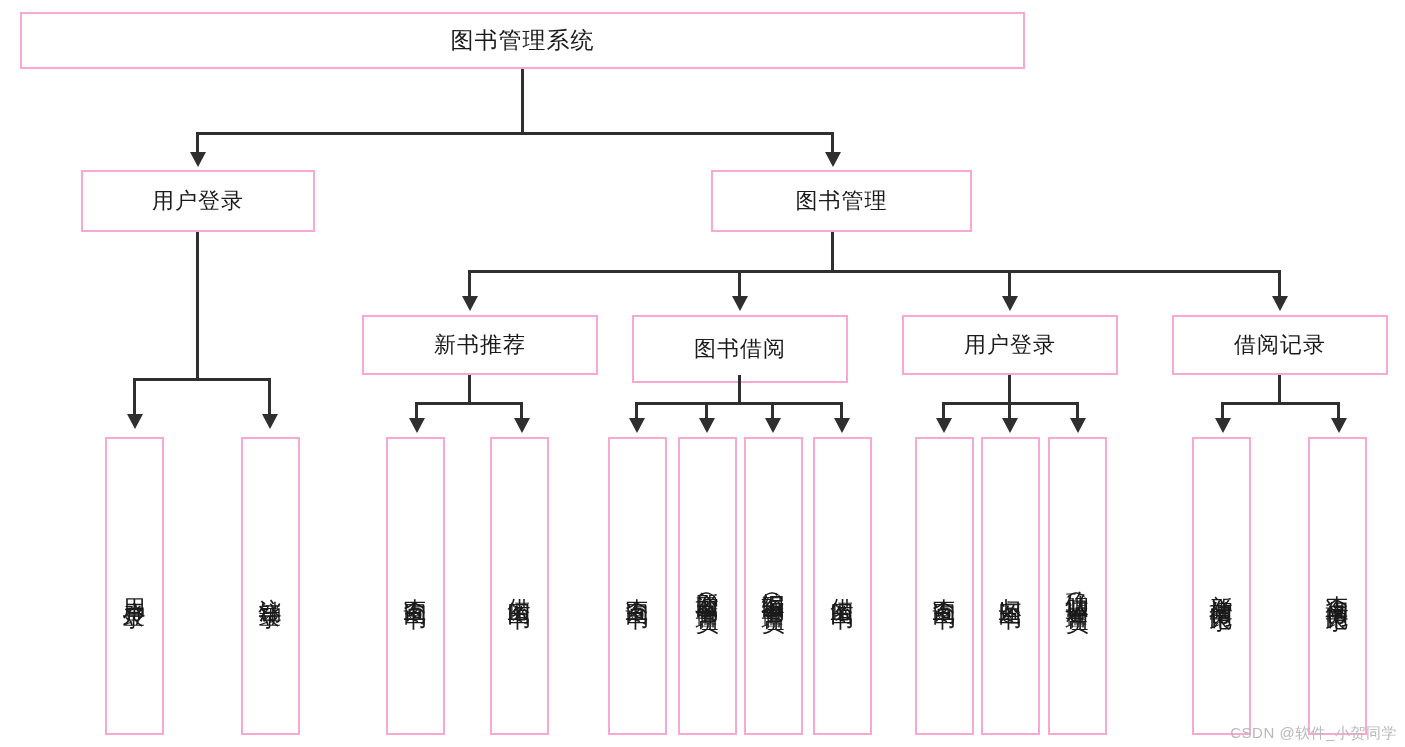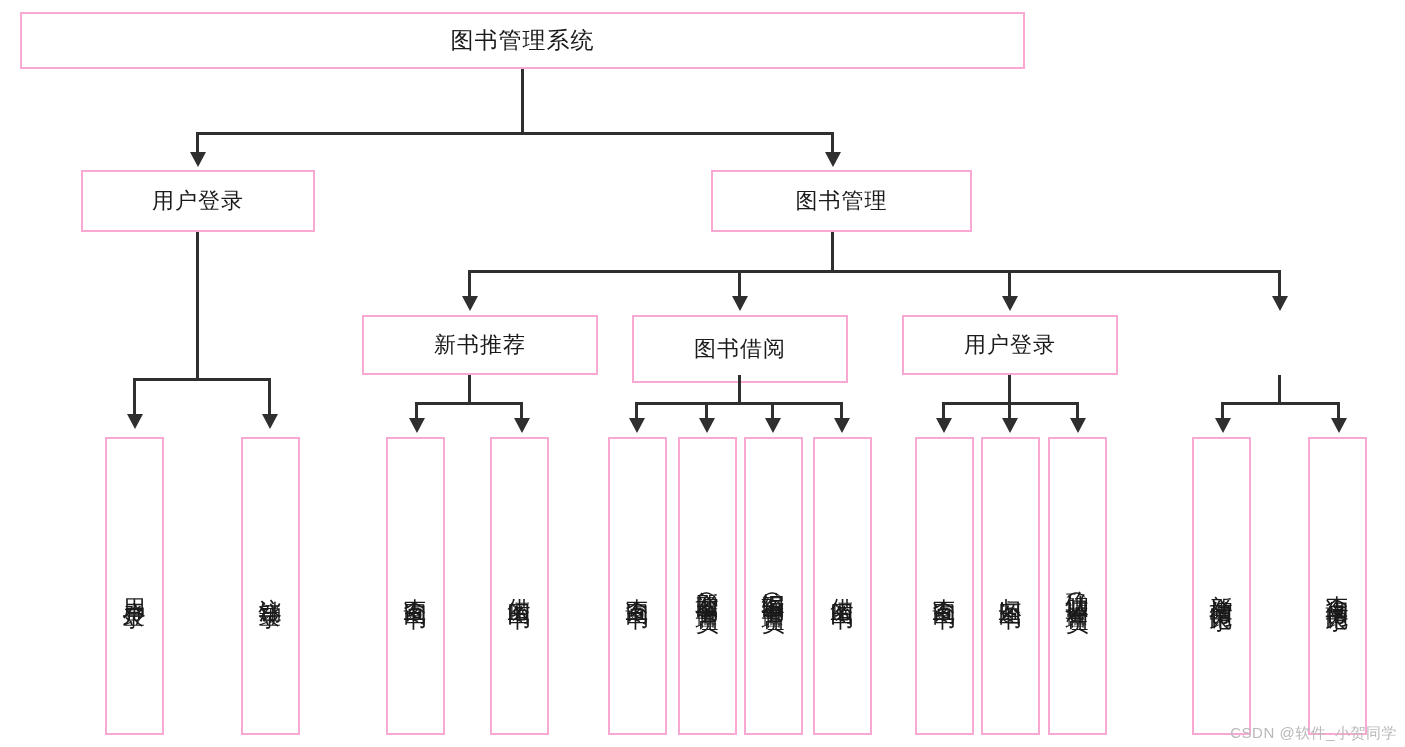--- a/index.html
+++ b/index.html
@@ -121,20 +121,23 @@
 
   <div class="node node-h" style="left:362px; top:315px; width:236px; height:60px;">
     <span>新书推荐</span>
   </div>
   <div class="node node-h" style="left:632px; top:315px; width:216px; height:68px;">
     <span>图书借阅</span>
   </div>
   <div class="node node-h" style="left:902px; top:315px; width:216px; height:60px;">
     <span>用户登录</span>
   </div>
+  <div class="node node-h" style="left:1172px; top:315px; width:216px; height:60px;">
+    <span>借阅记录</span>
+  </div>
 
   <div class="vline" style="left:468px; top:375px; height:29px;"></div>
   <div class="hline" style="left:415px; top:402px; width:108px;"></div>
   <div class="vline" style="left:415px; top:402px; height:18px;"></div>
   <div class="arrow" style="left:409px; top:418px;"></div>
   <div class="vline" style="left:520px; top:402px; height:18px;"></div>
   <div class="arrow" style="left:514px; top:418px;"></div>
 
   <div class="vline" style="left:738px; top:375px; height:29px;"></div>
   <div class="hline" style="left:635px; top:402px; width:208px;"></div>

